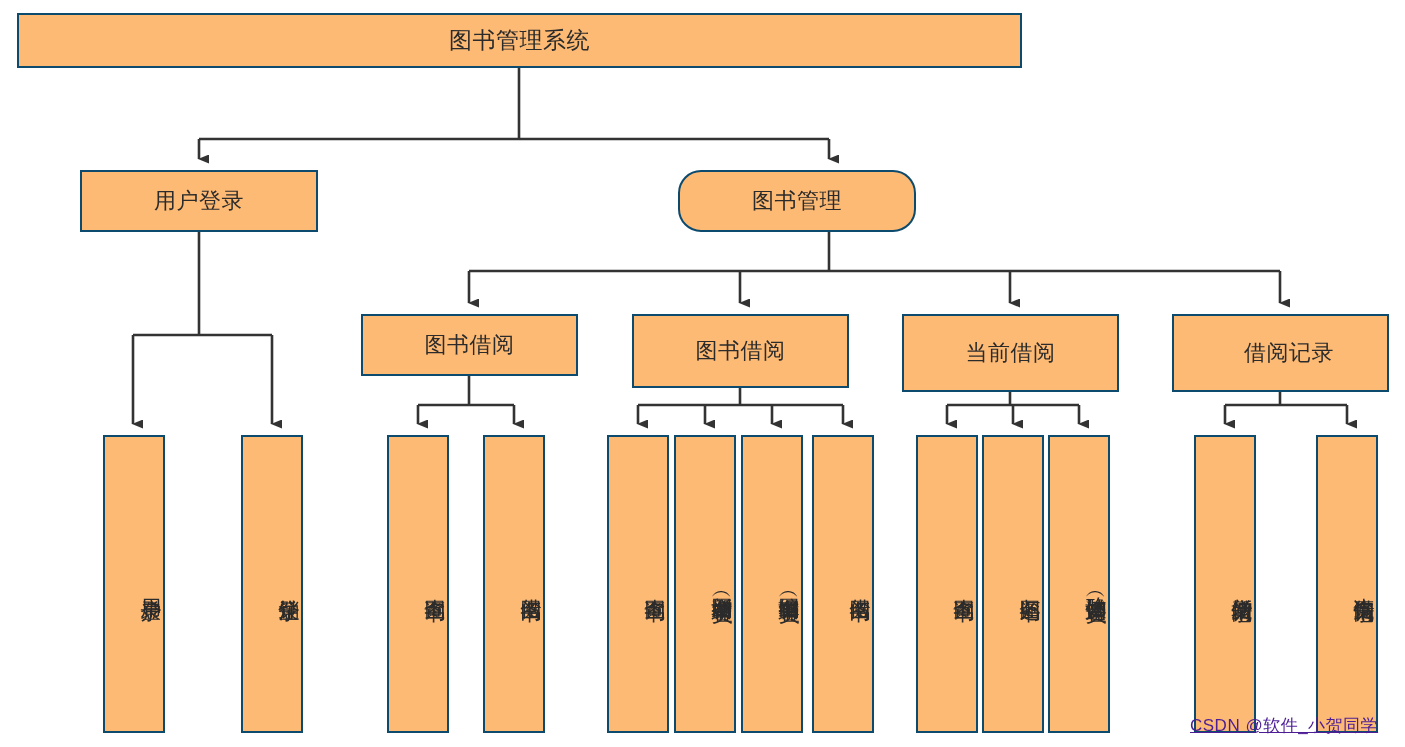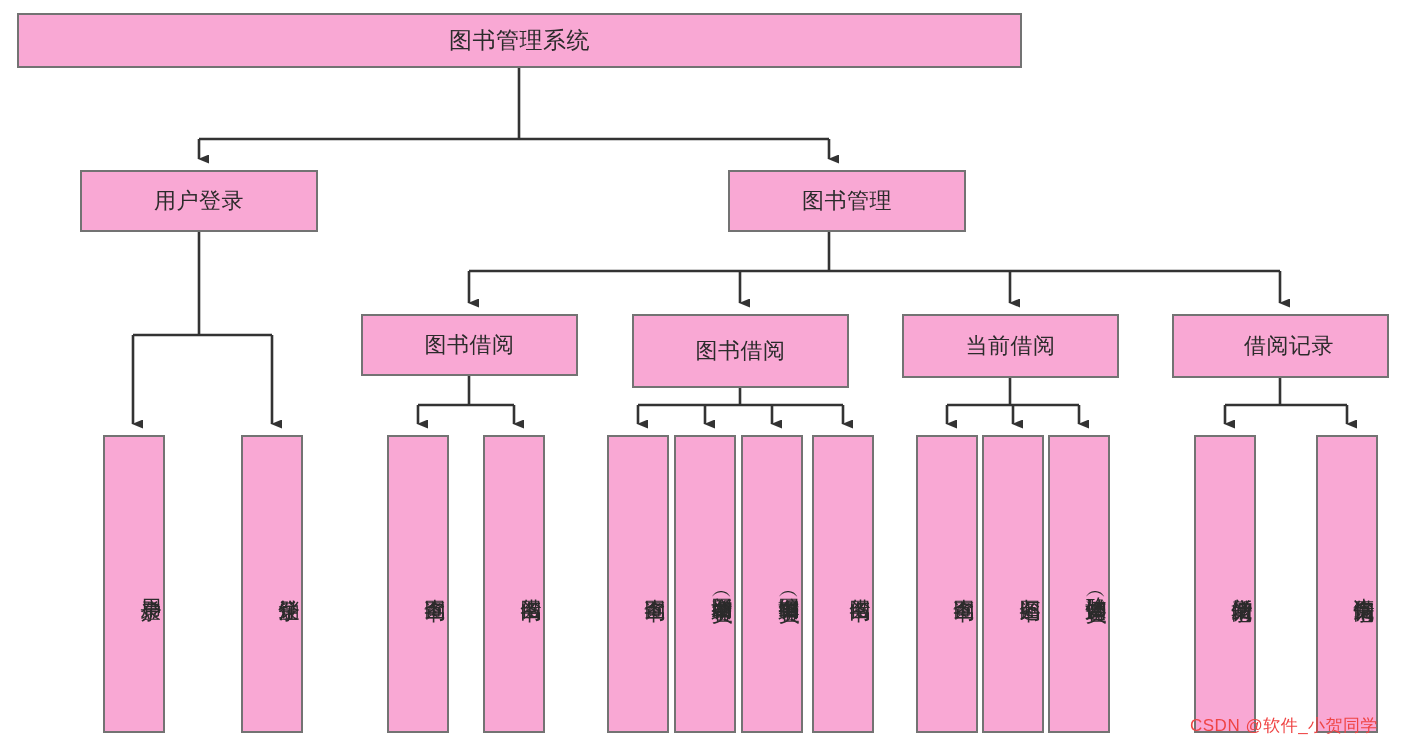--- a/index.html
+++ b/index.html
@@ -22,22 +22,22 @@
     position: absolute;
     left: 0;
     top: 0;
     width: 1405px;
     height: 747px;
     pointer-events: none;
   }
   .node {
     position: absolute;
     box-sizing: border-box;
-    border: 2px solid #737373;
-    background: #f9a8d4;
+    border: 2px solid #0c4a6e;
+    background: #fdba74;
     display: flex;
     align-items: center;
     justify-content: center;
     color: #2b2b2b;
     text-align: right;
     line-height: 1.18;
   }
   .node.horiz {
     font-size: 22px;
     letter-spacing: 0.5px;
@@ -53,23 +53,24 @@
     letter-spacing: 1px;
   }
   .node.root {
     font-size: 23px;
   }
   #watermark {
     position: absolute;
     left: 1190px;
     top: 714px;
     font-size: 17px;
-    color: #ef4444;
+    color: #4c1d95;
     white-space: nowrap;
     letter-spacing: 0.5px;
+    text-decoration: underline;
   }
 </style>
 </head>
 <body>
 
 <div id="diagram-root">
 
   <svg id="edges-layer" width="1405" height="747" viewBox="0 0 1405 747" xmlns="http://www.w3.org/2000/svg">
     <defs>
       <marker id="arrowhead" markerWidth="9" markerHeight="11" refX="4.5" refY="10" orient="auto" markerUnits="userSpaceOnUse">
@@ -109,26 +110,26 @@
         <line x1="1280" y1="376" x2="1280" y2="405"></line>
         <line x1="1225" y1="405" x2="1347" y2="405"></line>
         <line x1="1225" y1="405" x2="1225" y2="424" marker-end="url(#arrowhead)"></line>
         <line x1="1347" y1="405" x2="1347" y2="424" marker-end="url(#arrowhead)"></line>
       </g>
   </svg>
 
   <div class="node root horiz" style="left:17px;top:13px;width:1005px;height:55px;">图书管理系统</div>
 
   <div class="node horiz" style="left:80px;top:170px;width:238px;height:62px;">用户登录</div>
-  <div class="node horiz" style="left:728px;top:170px;width:238px;height:62px;">图书管理</div>
+  <div class="node horiz" style="left:678px;top:170px;width:238px;height:62px;border-radius:23px;">图书管理</div>
 
   <div class="node horiz" style="left:361px;top:314px;width:217px;height:62px;">图书借阅</div>
   <div class="node horiz" style="left:632px;top:314px;width:217px;height:74px;">图书借阅</div>
-  <div class="node horiz" style="left:902px;top:314px;width:217px;height:64px;">当前借阅</div>
-  <div class="node horiz" style="left:1172px;top:314px;width:217px;height:64px;padding-left:17px;">借阅记录</div>
+  <div class="node horiz" style="left:902px;top:314px;width:217px;height:78px;">当前借阅</div>
+  <div class="node horiz" style="left:1172px;top:314px;width:217px;height:78px;padding-left:17px;">借阅记录</div>
 
   <div class="node vert" style="left:103px;top:435px;width:62px;height:298px;">用户登录</div>
   <div class="node vert" style="left:241px;top:435px;width:62px;height:298px;">注销登录</div>
 
   <div class="node vert" style="left:387px;top:435px;width:62px;height:298px;">查询图书</div>
   <div class="node vert" style="left:483px;top:435px;width:62px;height:298px;">借阅图书</div>
 
   <div class="node vert" style="left:607px;top:435px;width:62px;height:298px;">查询图书</div>
   <div class="node vert" style="left:674px;top:435px;width:62px;height:298px;">新增图书（管理员）</div>
   <div class="node vert" style="left:741px;top:435px;width:62px;height:298px;">编辑图书（管理员）</div>

